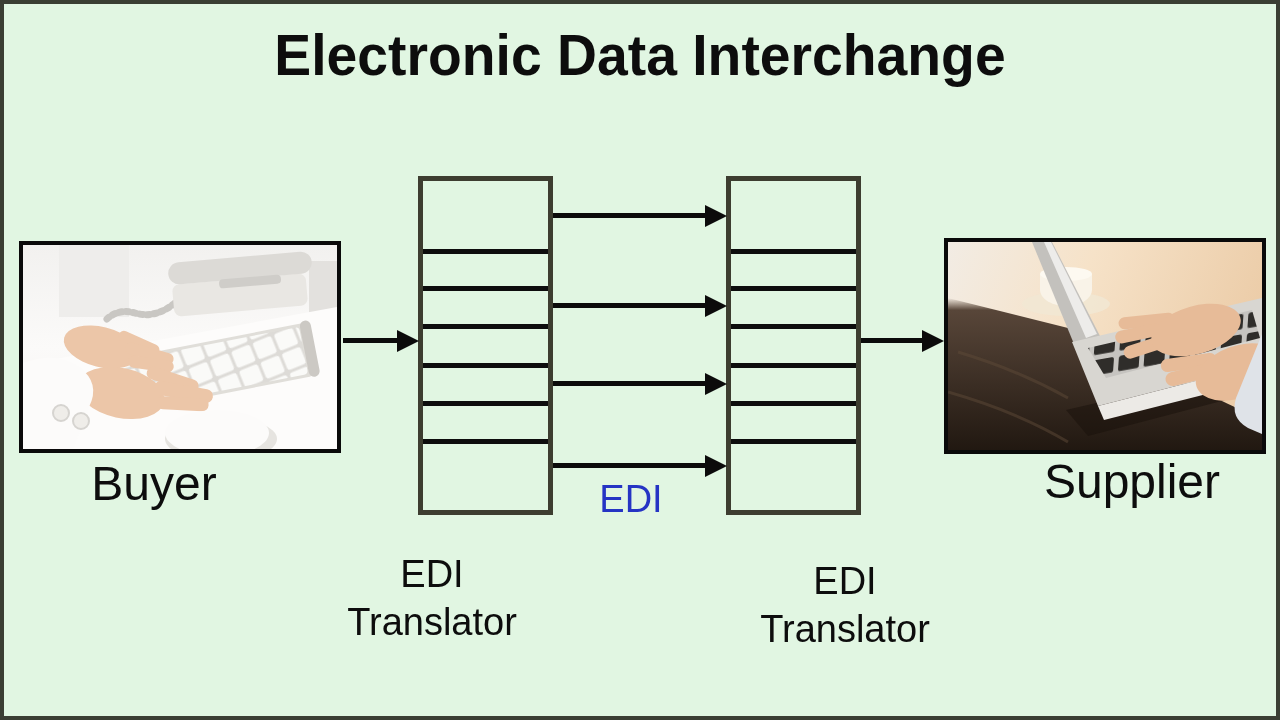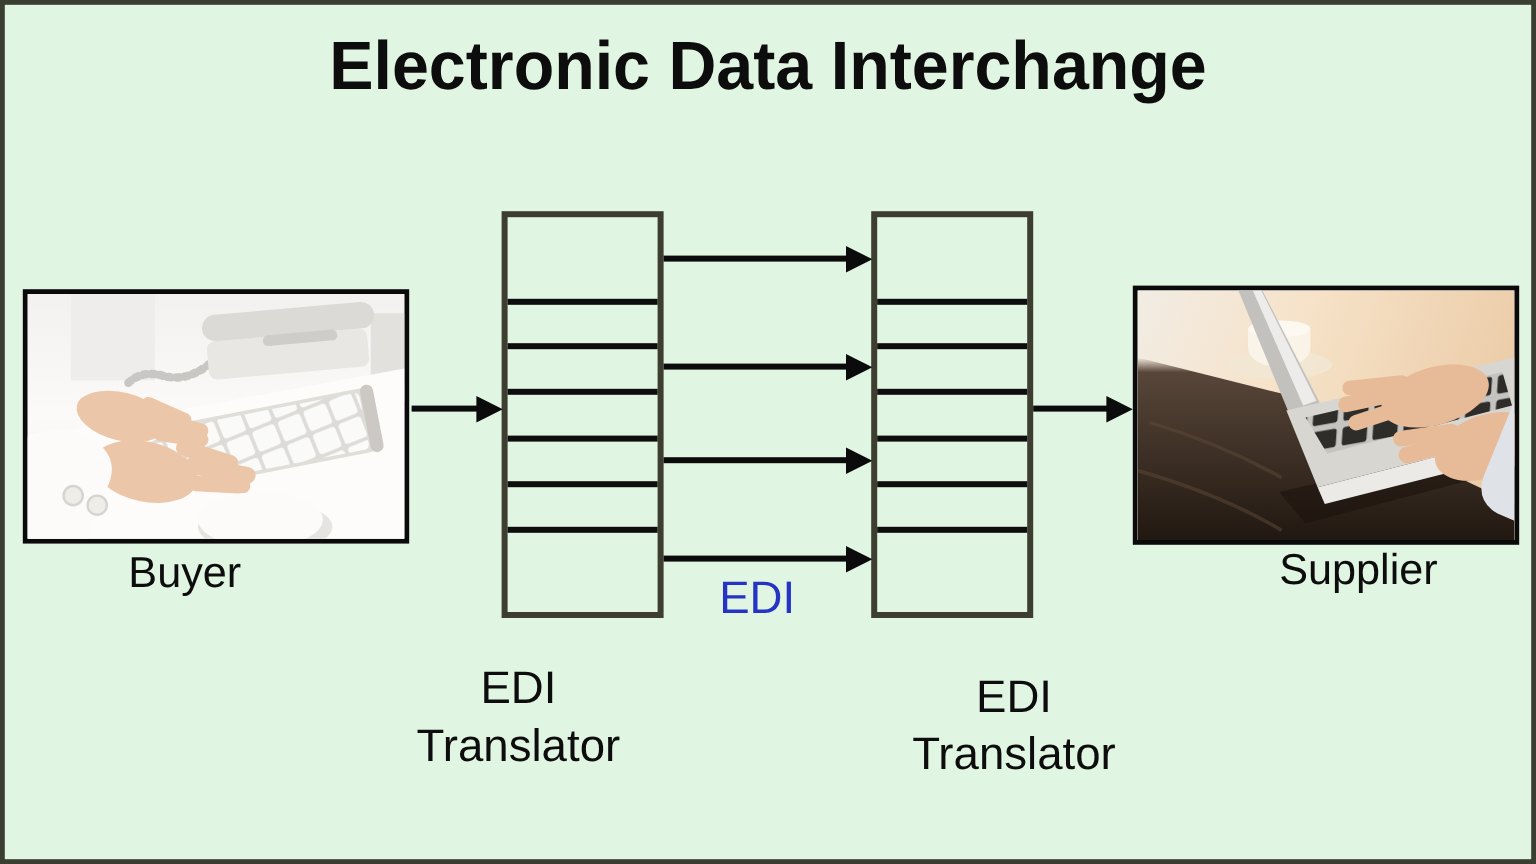--- a/index.html
+++ b/index.html
@@ -14,21 +14,21 @@
   .title{
     position:absolute;top:18px;left:0;width:100%;margin:0;
     text-align:center;font-size:57px;font-weight:bold;
     color:var(--label-text,#0d0d0d);transform:scaleX(.97);
     white-space:nowrap;
   }
   .photo{position:absolute;border:4px solid #0a0a0a;box-sizing:border-box;background:#fff;}
   .photo svg{display:block;width:100%;height:100%;}
   .photo-buyer{left:15px;top:237px;width:322px;height:212px;}
   .photo-supplier{left:940px;top:234px;width:322px;height:216px;}
-  .caption{position:absolute;color:var(--label-text,#0d0d0d);font-size:36px;white-space:nowrap;}
+  .caption{position:absolute;color:var(--label-text,#0d0d0d);font-size:48px;white-space:nowrap;}
   .caption-buyer{left:10px;top:452px;width:280px;text-align:center;}
   .caption-supplier{left:978px;top:450px;width:300px;text-align:center;}
   .tbox{
     position:absolute;top:172px;width:135px;height:339px;box-sizing:border-box;
     border:5px solid var(--box-border,#3d3d30);
   }
   .tbox-left{left:414px;}
   .tbox-right{left:722px;}
   .tbox .divider{position:absolute;left:0;width:100%;height:5px;background:var(--divider,#0d0d0d);}
   .d1{top:68px}.d2{top:105px}.d3{top:143px}.d4{top:182px}.d5{top:220px}.d6{top:258px}

